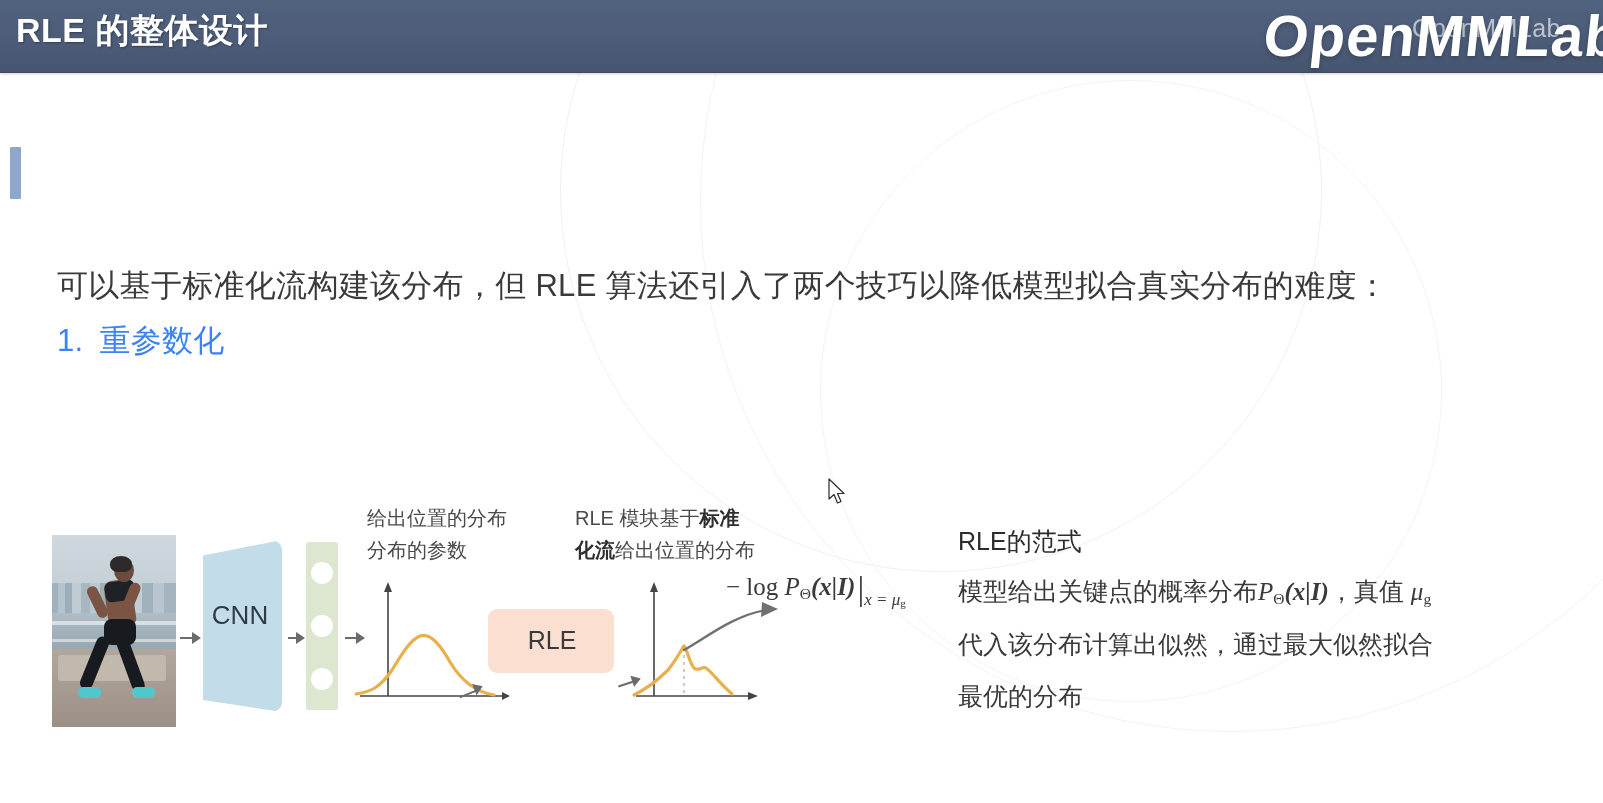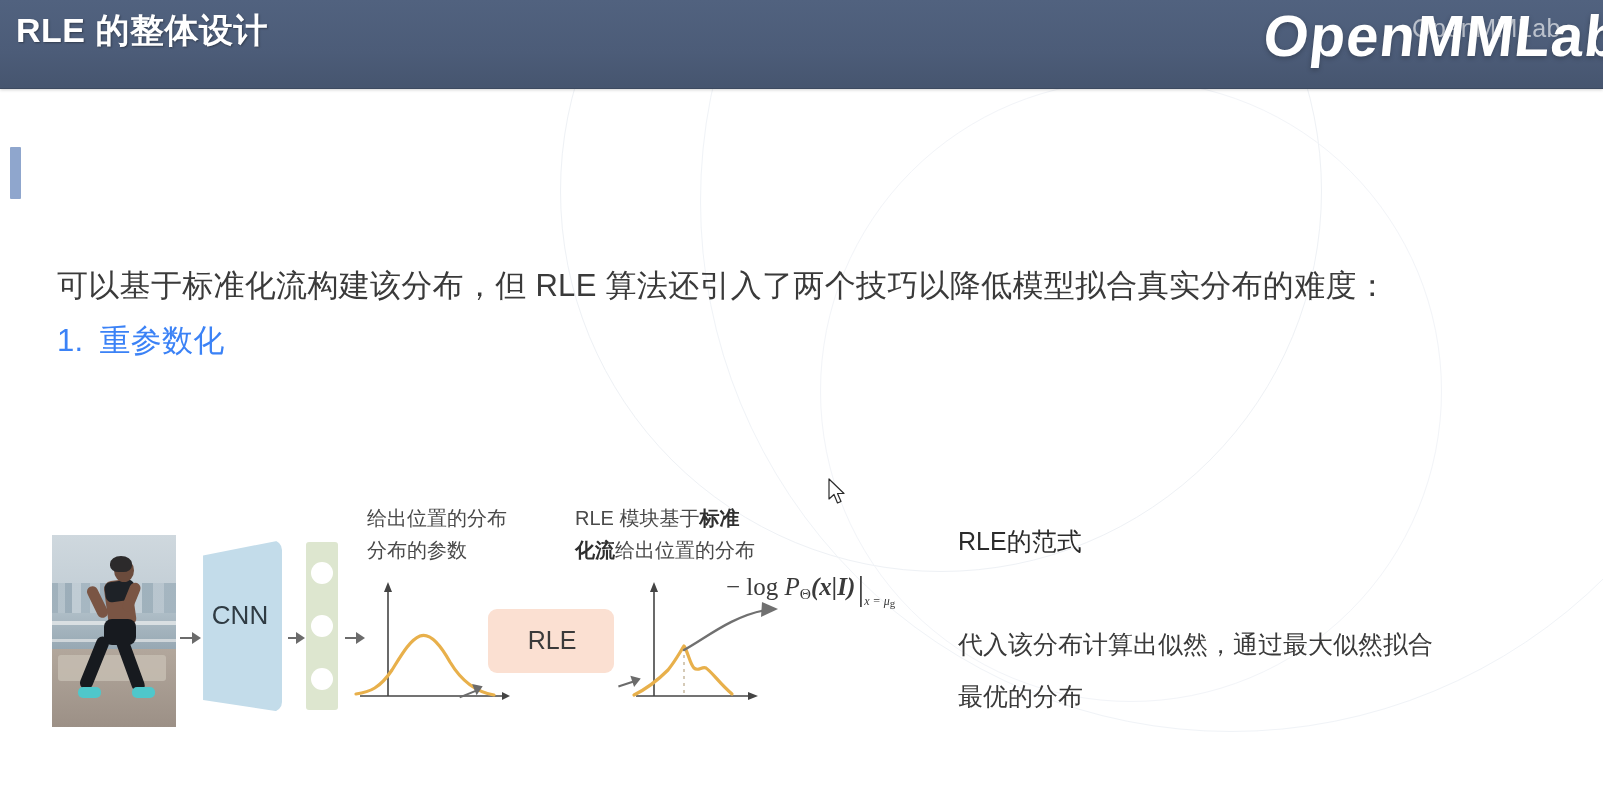--- a/index.html
+++ b/index.html
@@ -27,21 +27,21 @@
   }
   .wm-arc.a1 { left: 560px; top: -190px; width: 760px; height: 760px; }
   .wm-arc.a2 { left: 700px; top: -330px; width: 1060px; height: 1060px; border-color:#f0f3f7; }
   .wm-arc.a3 { left: 820px; top: 80px;  width: 620px; height: 620px; border-color:#f2f4f8; }
 
   
   #header {
     position: absolute;
     left: 0; top: 0;
     width: 1603px;
-    height: 88px;
+    height: 72px;
     background: linear-gradient(180deg, #51627f 0%, #4c5c78 60%, #46556f 100%);
     box-shadow: 0 1px 0 #3d4a60, 0 2px 3px rgba(0,0,0,0.18);
     overflow: hidden;
   }
   #header-title {
     position: absolute;
     left: 16px;
     top: 8px;
     font-size: 34px;
     font-weight: bold;
@@ -271,21 +271,21 @@
     color: #3a3a3a;
     white-space: nowrap;
   }
   #formula .bar {
     display: inline-block;
     font-size: 34px;
     vertical-align: -5px;
     margin-left: 2px;
   }
   #formula .evalsub {
-    font-size: 12px;
+    font-size: 17px;
     vertical-align: -10px;
   }
 
   
   #rle-para-title {
     position: absolute;
     left: 958px; top: 55px;
     font-size: 25px;
     font-weight: normal;
     color: #2b2b2b;
@@ -418,20 +418,23 @@
     <svg style="position:absolute; left:680px; top:128px; width:110px; height:60px;" viewBox="0 0 110 60">
       <path d="M4,52 C26,40 52,18 86,12" fill="none" stroke="#707070" stroke-width="2.4" stroke-linecap="round"></path>
       <polygon points="82,4 98,11 81,19" fill="#707070"></polygon>
     </svg>
 
     <div id="formula">
       <span class="mup">− log </span><span class="mi">P</span><span class="mup sub">Θ</span><span class="bmi">(x|I)</span><span class="bar mup">|</span><span class="evalsub mi">x = μ</span><span class="evalsub mup" style="font-size:11px; vertical-align:-12px;">g</span>
     </div>
 
     <div id="rle-para-title">RLE的范式</div>
+    <div class="rp" id="rp1">
+      <span>模型给出关键点的概率分布</span><span class="mi">P</span><span class="mup sub">Θ</span><span class="bmi">(x|I)</span><span>，真值 </span><span class="mi">μ</span><span class="mup sub">g</span>
+    </div>
     <div class="rp" id="rp2">代入该分布计算出似然，通过最大似然拟合</div>
     <div class="rp" id="rp3">最优的分布</div>
   </div>
 
   <svg id="cursor" viewBox="0 0 20 28">
     <polygon points="1,1 1,21 6,16.5 9.5,25 13,23.5 9.5,15.5 16,15.5" fill="#ffffff" stroke="#2b2b2b" stroke-width="1.2" stroke-linejoin="round"></polygon>
   </svg>
 
 </div>
 

